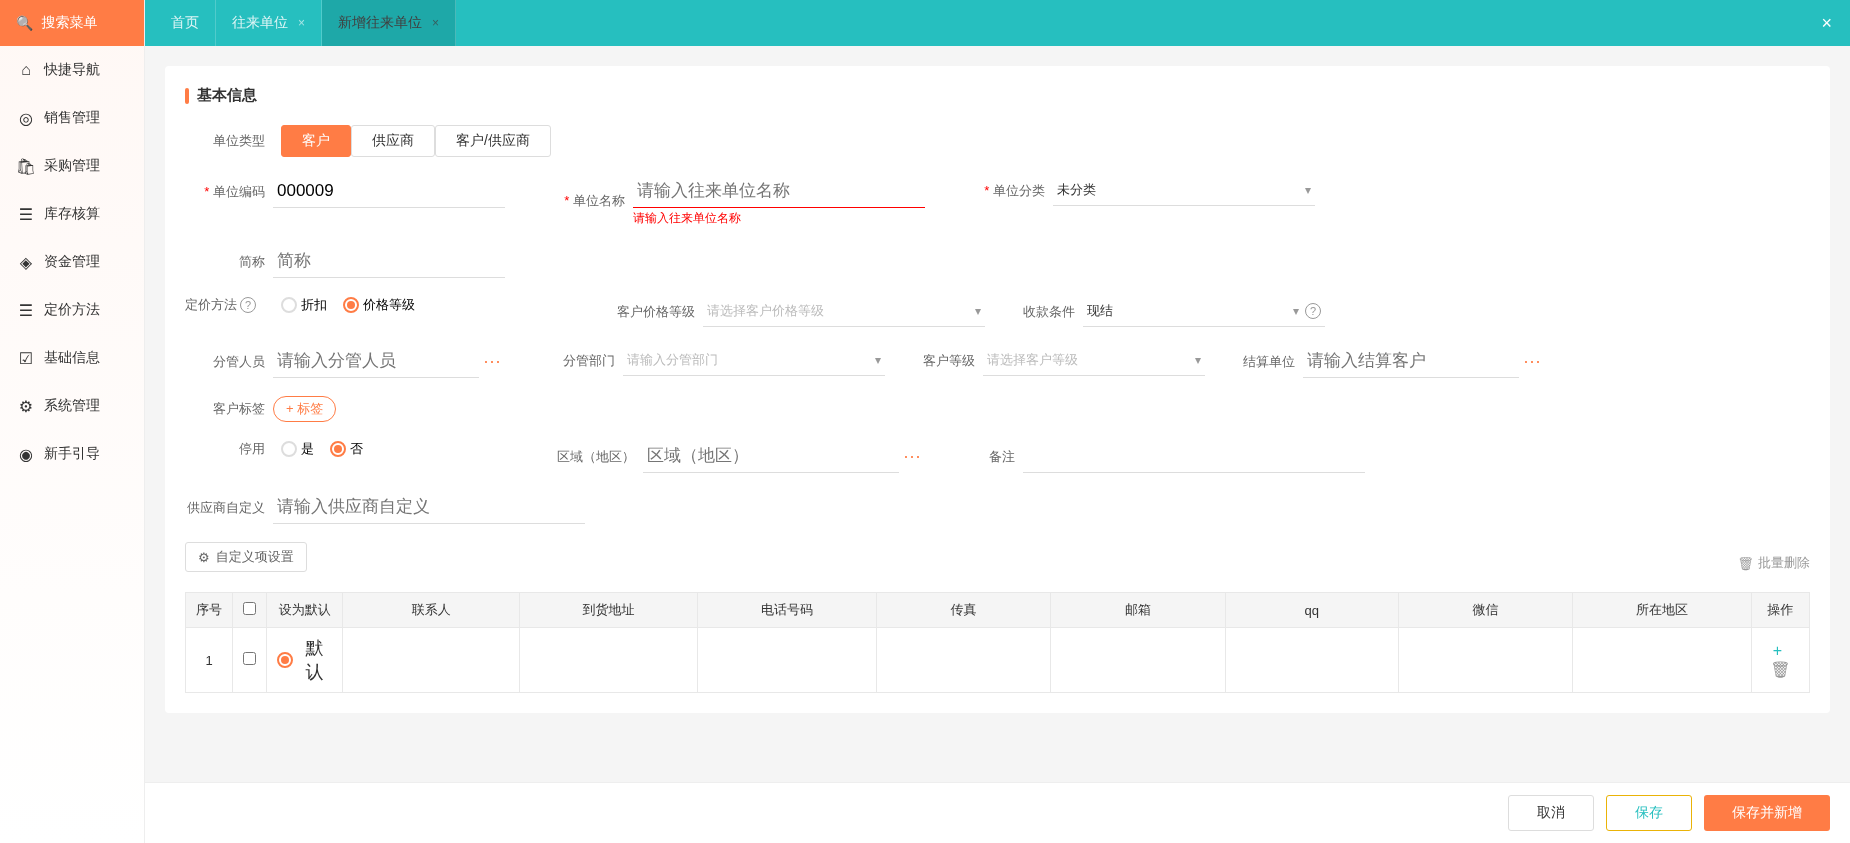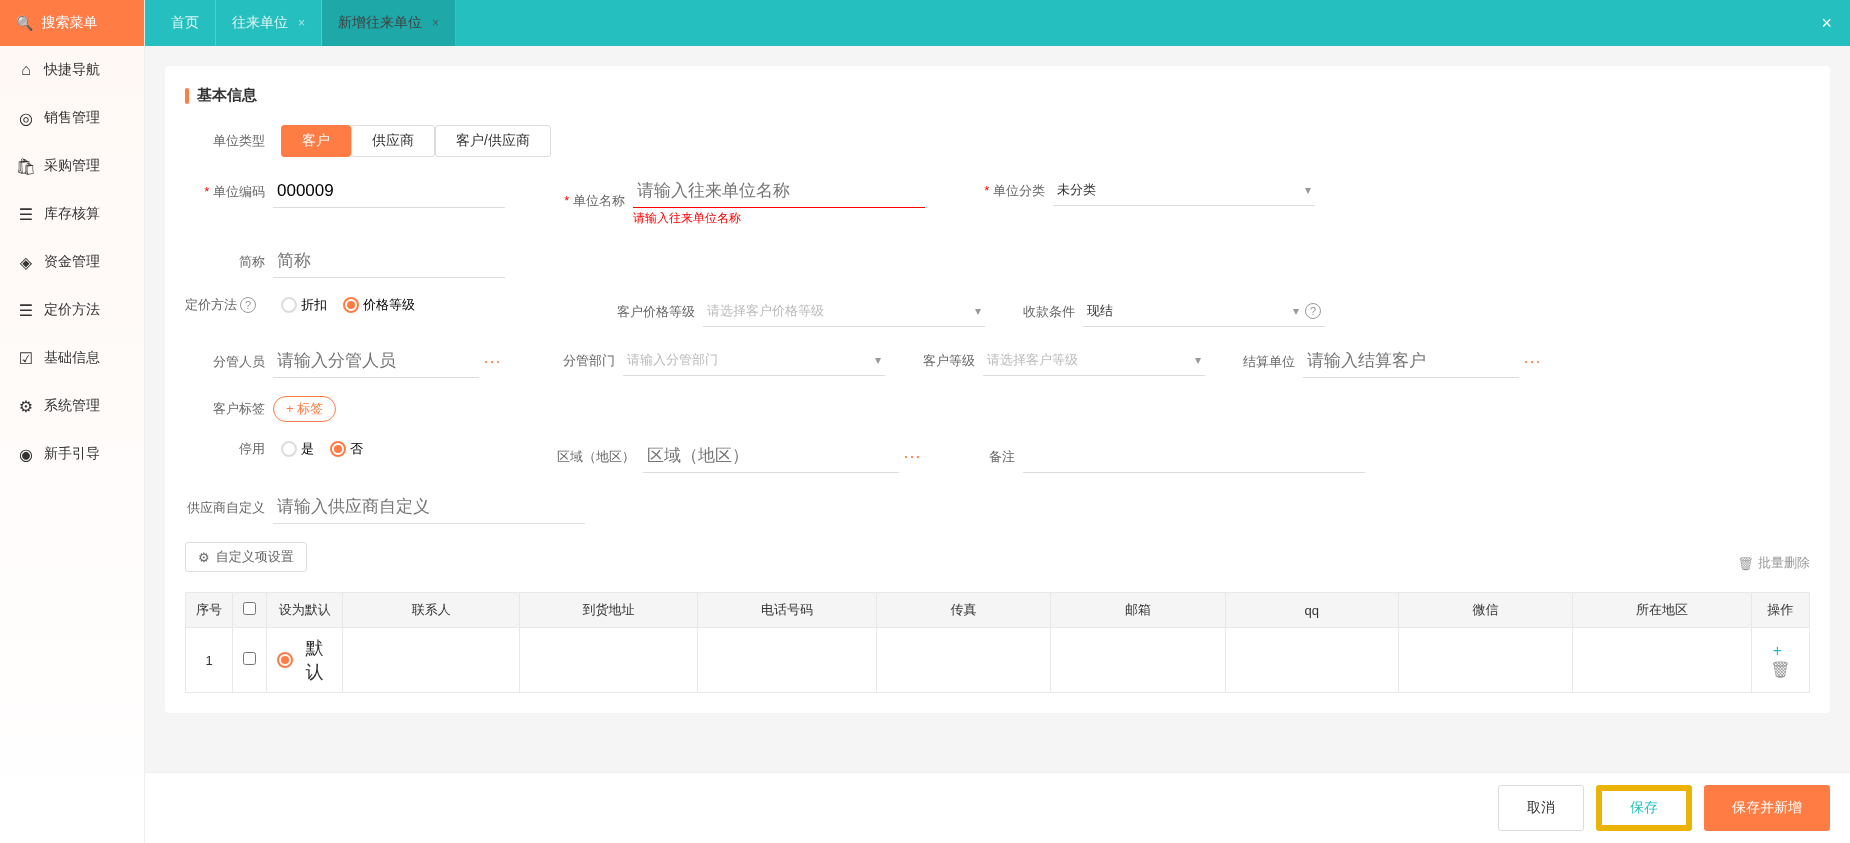--- a/index.html
+++ b/index.html
@@ -312,21 +312,21 @@
       font-size: 14px;
       border: none;
     }
     .btn-default {
       background: white;
       border: 1px solid #ddd;
       color: #333;
     }
     .btn-primary {
       background: white;
-      border: 6px solid #eab308;
+      border: 1px solid #eab308;
       color: #26bfbf;
     }
     .btn-orange {
       background: #ff7c45;
       color: white;
     }
 
     .help-icon {
       display: inline-flex;
       align-items: center;

